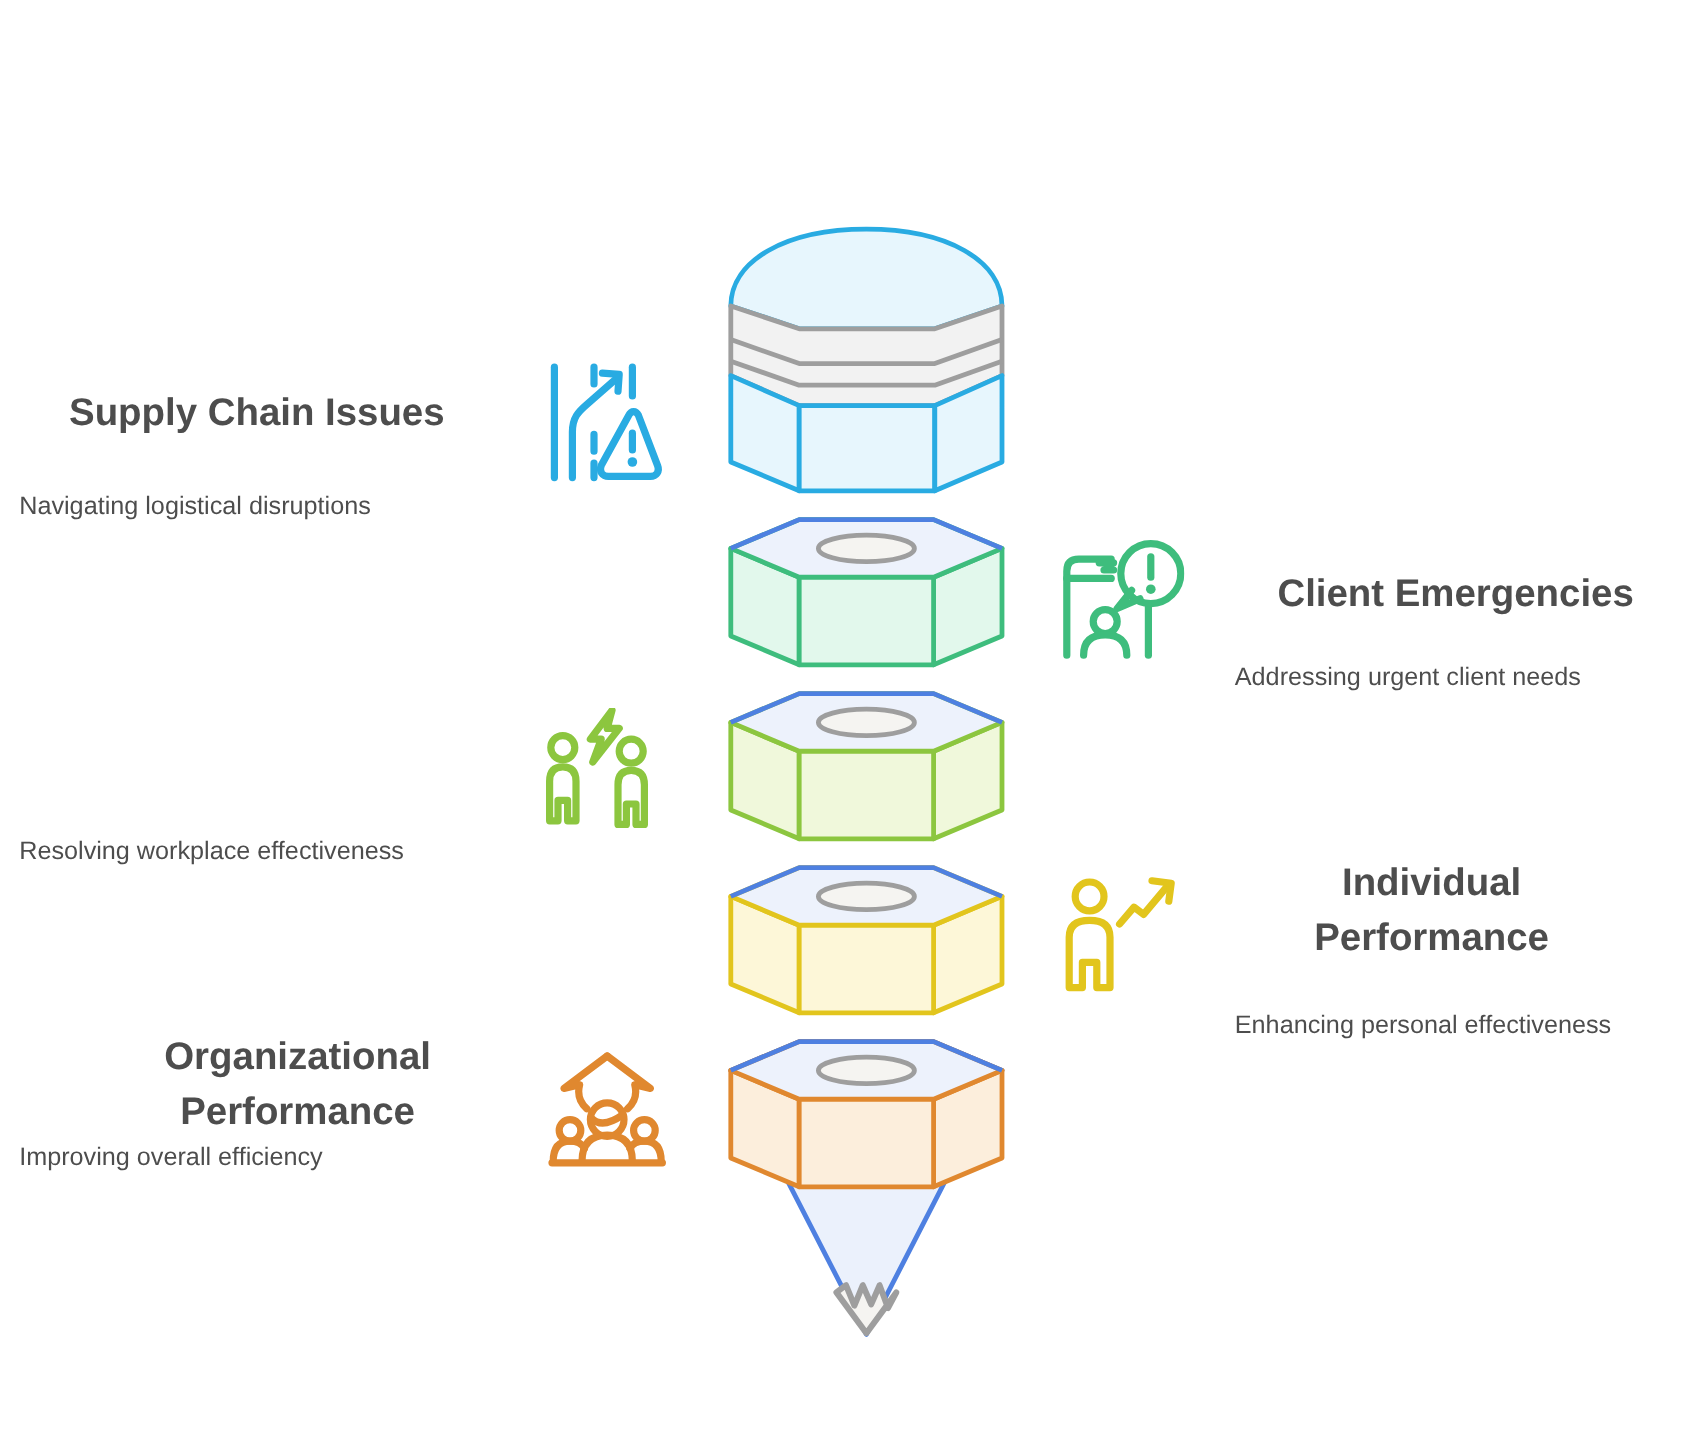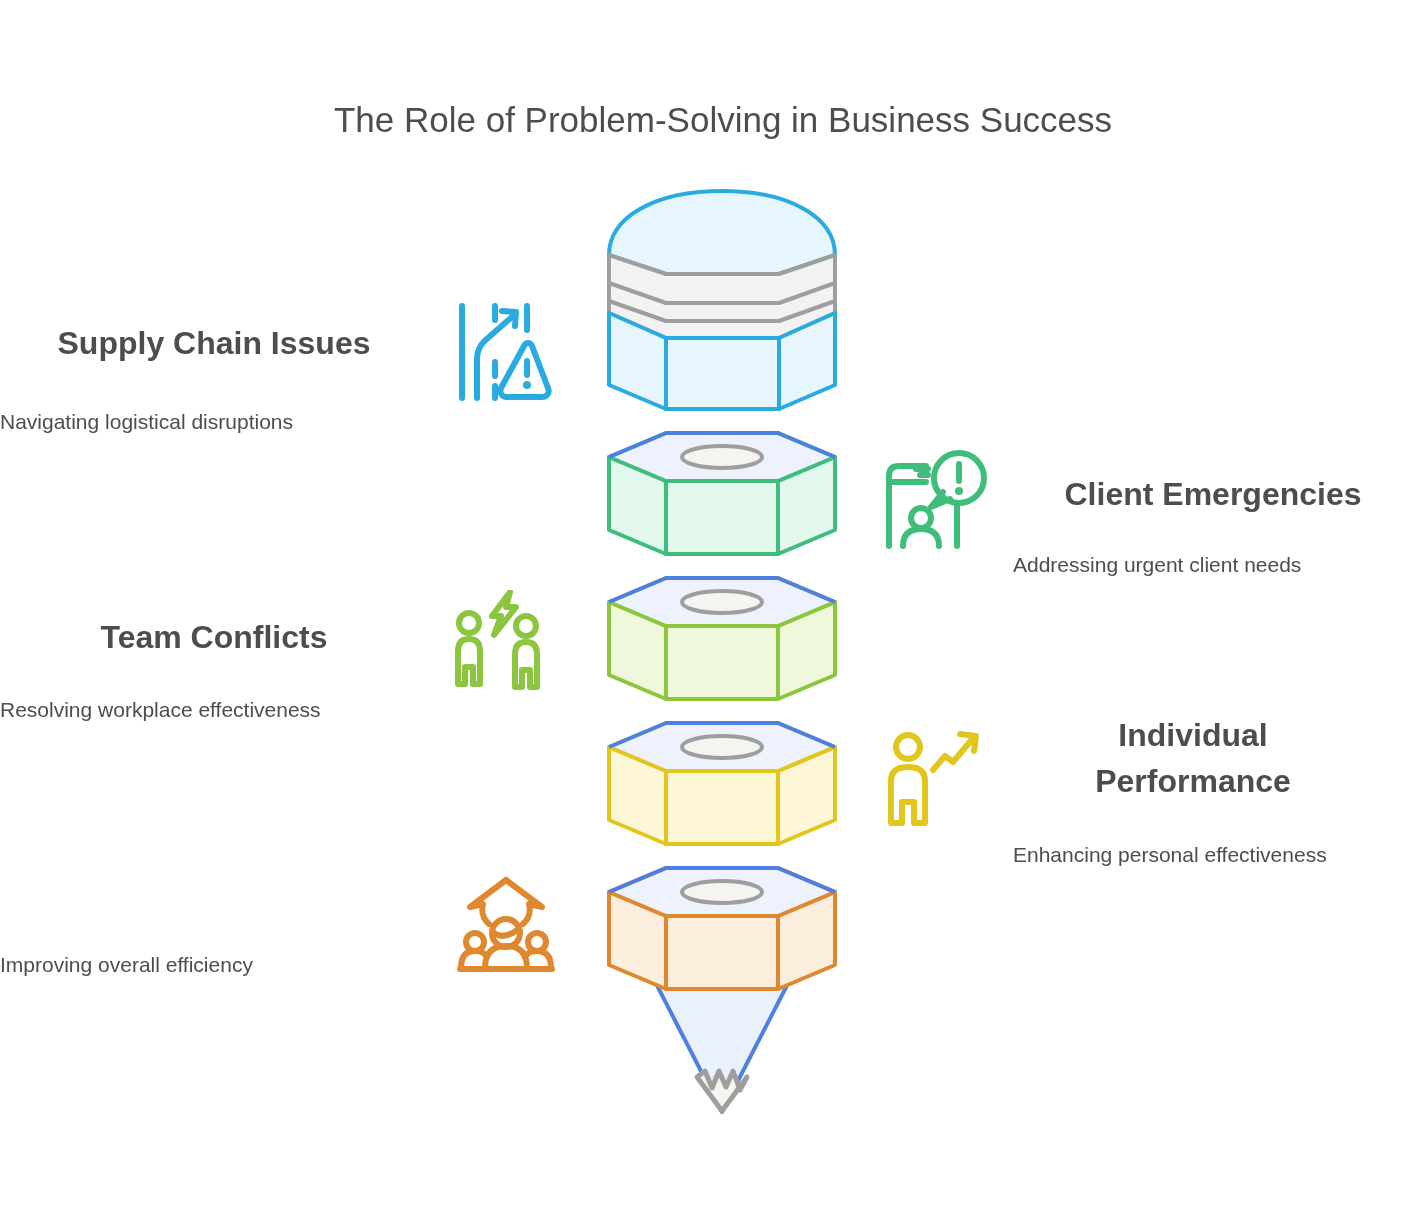--- a/index.html
+++ b/index.html
@@ -28,41 +28,41 @@
     font-size:32px;font-weight:700;
     line-height:46px;
     color:var(--text);
     text-align:center;
   }
   .item-subtitle{
     position:absolute;
     font-size:21px;font-weight:400;
     line-height:28px;
     color:var(--text);
+    margin-left:16px;
   }
   .align-right{}
   .icon{position:absolute;}
   .icon svg{display:block;width:100%;height:100%;}
   .ico{fill:none;stroke-width:6;stroke-linecap:round;stroke-linejoin:round;}
   .stroke-cyan{stroke:var(--cyan);}
   .stroke-green{stroke:var(--green);}
   .stroke-lime{stroke:var(--lime);}
   .stroke-yellow{stroke:var(--yellow);}
   .stroke-orange{stroke:var(--orange);}
   .dot-cyan{fill:var(--cyan);stroke:none;}
   .dot-green{fill:var(--green);stroke:none;}
   .funnel{position:absolute;left:560px;top:185px;width:330px;height:940px;}
   .fshape{stroke-width:4;stroke-linejoin:round;}
 </style>
 </head>
 <body>
 
 <div class="canvas">
 
-  <div class="page-title">The Role of Problem-Solving in Business Success</div>
 
   <svg class="funnel" viewBox="560 185 330 940">
 
     <g>
       <path class="fshape" d="M609,255 C609,217 655,191 722,191 C789,191 835,217 835,255 L779,274 L666,274 Z" style="fill:var(--cyan-fill);stroke:var(--cyan)"></path>
       <polygon class="fshape" points="609,255 666,274 779,274 835,255 835,313 779,338 666,338 609,313" style="fill:var(--gray-fill);stroke:var(--gray)"></polygon>
       <polyline class="fshape" points="609,283 666,303 779,303 835,283" style="fill:none;stroke:var(--gray)"></polyline>
       <polyline class="fshape" points="609,301 666,321 779,321 835,301" style="fill:none;stroke:var(--gray)"></polyline>
       <polygon class="fshape" points="609,313 666,338 666,409 609,385" style="fill:var(--cyan-fill);stroke:var(--cyan)"></polygon>
       <polygon class="fshape" points="666,338 779,338 779,409 666,409" style="fill:var(--cyan-fill);stroke:var(--cyan)"></polygon>
@@ -141,21 +141,20 @@
         <circle cx="39" cy="70" r="10"></circle>
         <path d="M21,98 Q21,81 39,81 Q57,81 57,98"></path>
         <circle cx="77" cy="30" r="25"></circle>
         <path d="M61,44 L49,59 L68,51"></path>
         <path d="M77,16 V33"></path>
       </g>
       <circle class="dot-green" cx="77" cy="43" r="4"></circle>
     </svg>
   </div>
 
-  <div class="item-title align-right" style="left:0;width:428px;top:614px">Team Conflicts</div>
   <div class="item-subtitle align-right" style="left:0;width:428px;top:696px">Resolving workplace effectiveness</div>
   <div class="icon" style="left:452px;top:590px;width:102px;height:102px">
     <svg viewBox="0 0 102 102">
       <g class="ico stroke-lime">
         <circle cx="17" cy="33" r="10"></circle>
         <path d="M6,94 L6,61 Q6,49 17,49 Q28,49 28,61 L28,94 L21,94 L21,77 L13,77 L13,94 Z"></path>
         <circle cx="74" cy="36" r="10"></circle>
         <path d="M63,97 L63,64 Q63,52 74,52 Q85,52 85,64 L85,97 L78,97 L78,80 L70,80 L70,97 Z"></path>
         <path d="M58,2 L40,26 L49,26 L42,45 L64,17 L54,17 Z"></path>
       </g>
@@ -168,20 +167,21 @@
     <svg viewBox="0 0 106 110">
       <g class="ico stroke-yellow">
         <circle cx="26" cy="21" r="12"></circle>
         <path d="M9,97 L9,55 Q9,41 26,41 Q43,41 43,55 L43,97 L32,97 L32,76 L20,76 L20,97 Z"></path>
         <path d="M51,44 L63,30 L71,36 L92,11"></path>
         <polyline points="78,8 94,10 92,25"></polyline>
       </g>
     </svg>
   </div>
 
+  <div class="item-title align-right" style="left:68px;width:360px;top:857px">Organizational Performance</div>
   <div class="item-subtitle align-right" style="left:0;width:428px;top:951px">Improving overall efficiency</div>
   <div class="icon" style="left:456px;top:876px;width:100px;height:108px">
     <svg viewBox="0 0 100 108">
       <g class="ico stroke-orange">
         <path d="M33,48 Q24,40 27,28 L14,31 L50,4"></path>
         <path d="M67,48 Q76,40 73,28 L86,31 L50,4"></path>
         <circle cx="50" cy="57" r="14"></circle>
         <path d="M37,56 Q46,65 63,53"></path>
         <path d="M29,92 Q29,70 50,70 Q71,70 71,92"></path>
         <circle cx="19" cy="66" r="9"></circle>

